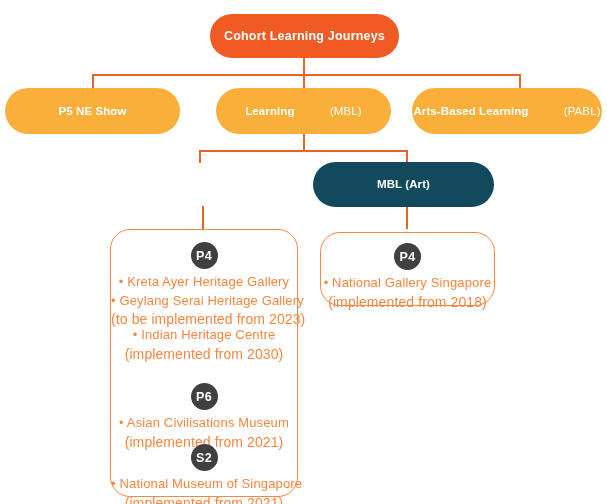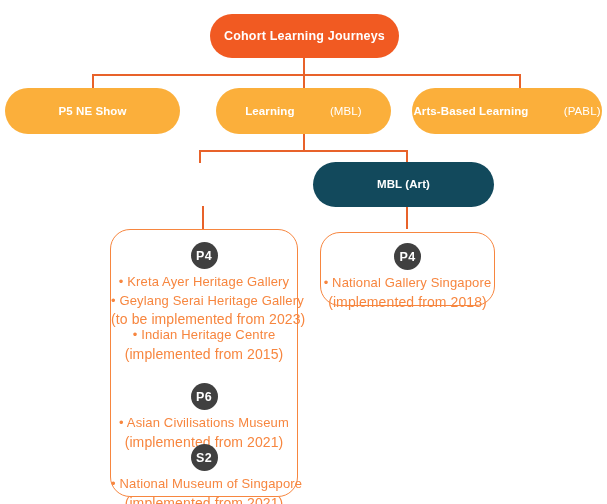--- a/index.html
+++ b/index.html
@@ -123,21 +123,21 @@
       <div class="badge-wrap">
         <span class="badge">P4</span>
       </div>
       <div class="item">• Kreta Ayer Heritage Gallery</div>
       <div class="item" style="margin-top:1px;">• Geylang Serai Heritage Gallery</div>
       <div class="note">(to be implemented from 2023)</div>
     </div>
 
     <div class="group" style="top:92px;">
       <div class="item">• Indian Heritage Centre</div>
-      <div class="note">(implemented from 2015)</div>
+      <div class="note">(implemented from 2030)</div>
     </div>
 
     <div class="group" style="top:153px;">
       <div class="badge-wrap">
         <span class="badge">P6</span>
       </div>
       <div class="item">• Asian Civilisations Museum</div>
       <div class="note">(implemented from 2021)</div>
     </div>
 

